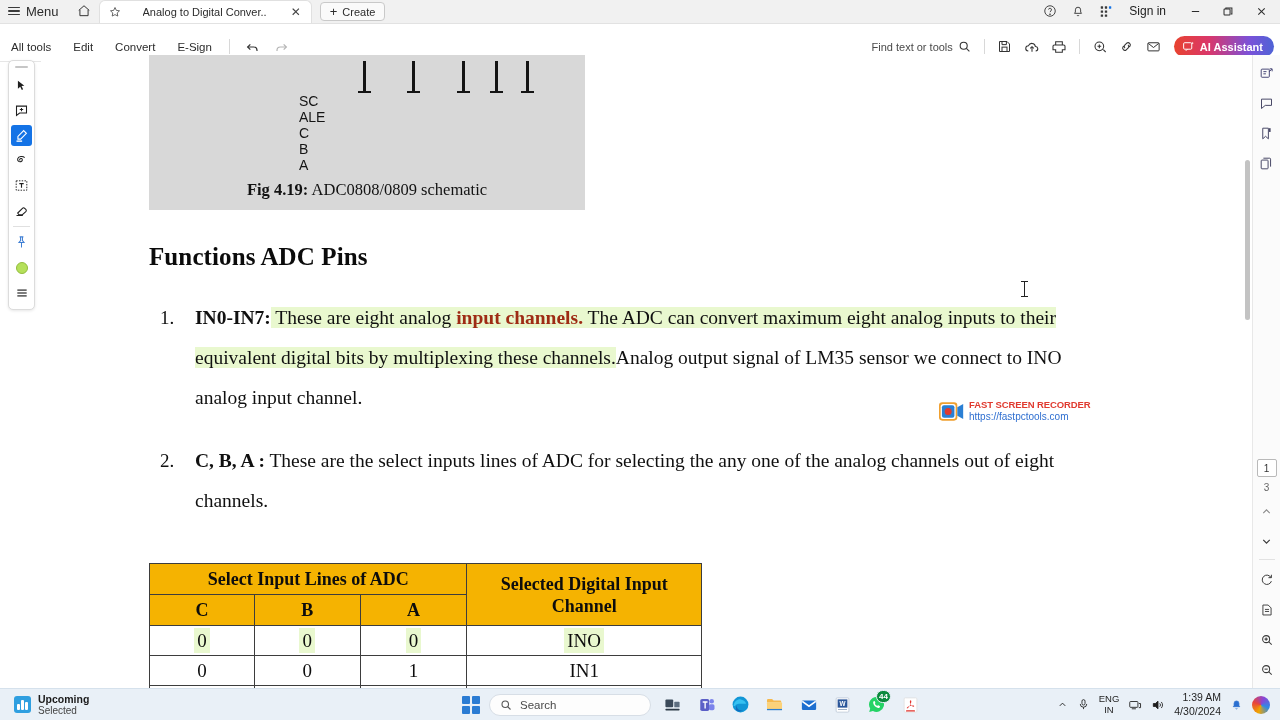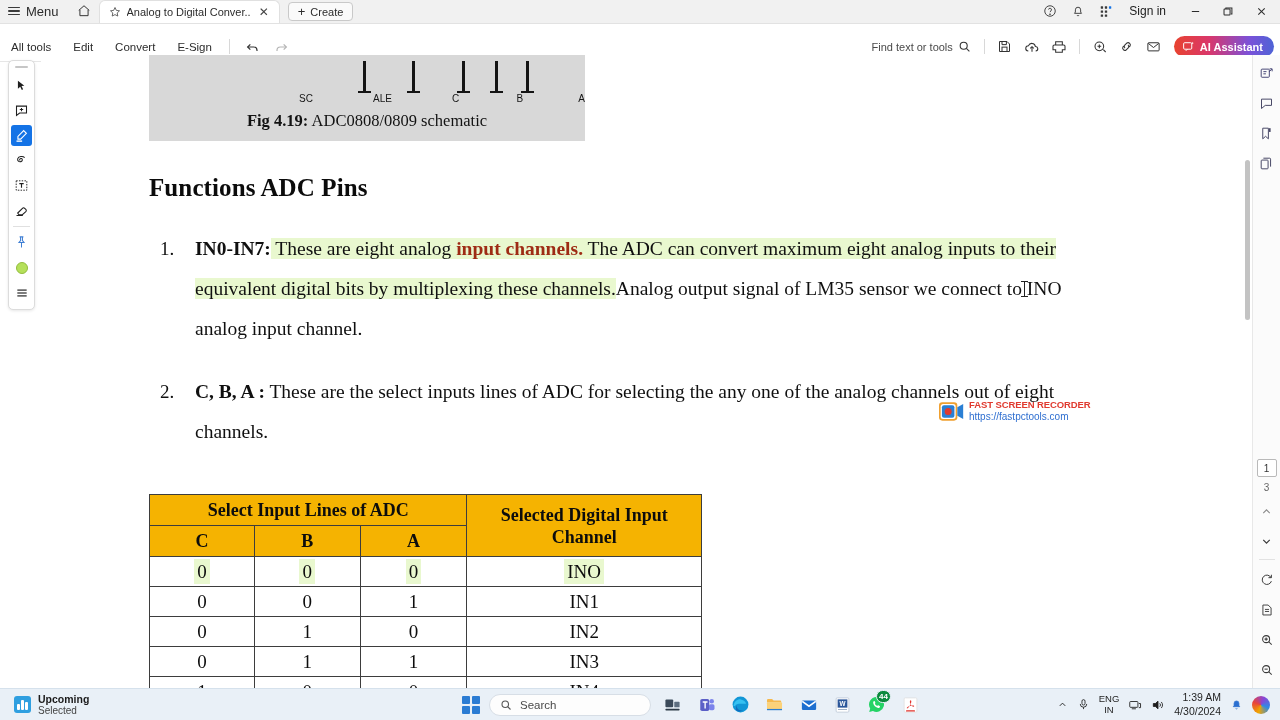--- a/index.html
+++ b/index.html
@@ -22,21 +22,21 @@
     display: flex; align-items: center; gap: 6px;
     height: 24px; padding: 0 10px 0 8px;
     font-size: 13px; color: #2c2c2c;
   }
   .hamburger { display: inline-flex; flex-direction: column; gap: 2px; width: 12px; }
   .hamburger i { display: block; height: 1.5px; background: #3b3b3b; border-radius: 1px; }
   .home-btn {
     width: 30px; height: 24px; display: flex; align-items: center; justify-content: center;
   }
   .tab {
-    display: flex; align-items: center; gap: 6px;
+    display: flex; align-items: center; gap: 22px;
     height: 23px; padding: 0 8px 0 9px;
     background: #ffffff;
     border-radius: 6px 6px 0 0;
     border: 1px solid #e0e0e0; border-bottom: none;
     font-size: 11px; color: #2c2c2c;
     max-width: 230px;
   }
   .tab-title {
     white-space: nowrap; overflow: hidden; text-overflow: clip;
     max-width: 150px;
@@ -126,23 +126,23 @@
     text-align: center; position: relative;
   }
   .pinrow {
     display: flex; justify-content: center; align-items: flex-end;
     gap: 0; height: 36px; padding-top: 0;
   }
   .pin { display: flex; flex-direction: column; align-items: center; }
   .pin .stem { width: 2.5px; height: 30px; background: #141414; }
   .pin .cap { width: 13px; height: 2.5px; background: #141414; margin-bottom: -32px; }
   .pinlabels {
-    display: flex; justify-content: space-between; align-items: baseline;
+    display: flex; justify-content: center; align-items: baseline;
     font-family: "Liberation Sans", sans-serif;
-    font-size: 10px; color: #151515; margin-top: 2px;
+    font-size: 14px; color: #151515; margin-top: 2px; flex-direction: column;
   }
   .figcap { font-size: 16.5px; margin-top: 7px; color: #121212; }
   .figcap b { font-weight: bold; }
 
   h1.doc-h {
     font-size: 25px; font-weight: bold; margin: 33px 0 0 0;
     letter-spacing: 0.1px; color: #0b0b0b;
   }
 
   ol.doclist { list-style: none; margin: 27px 0 0 0; padding: 0; }

